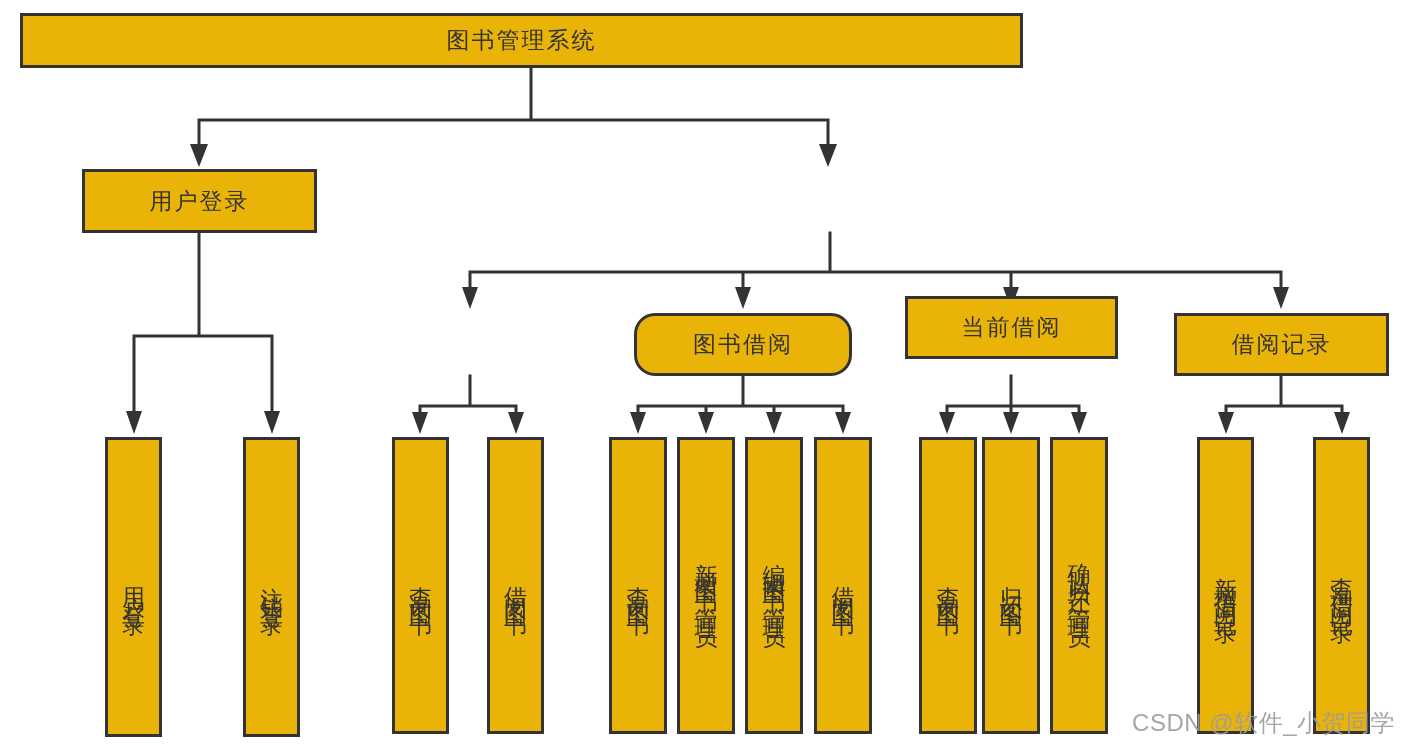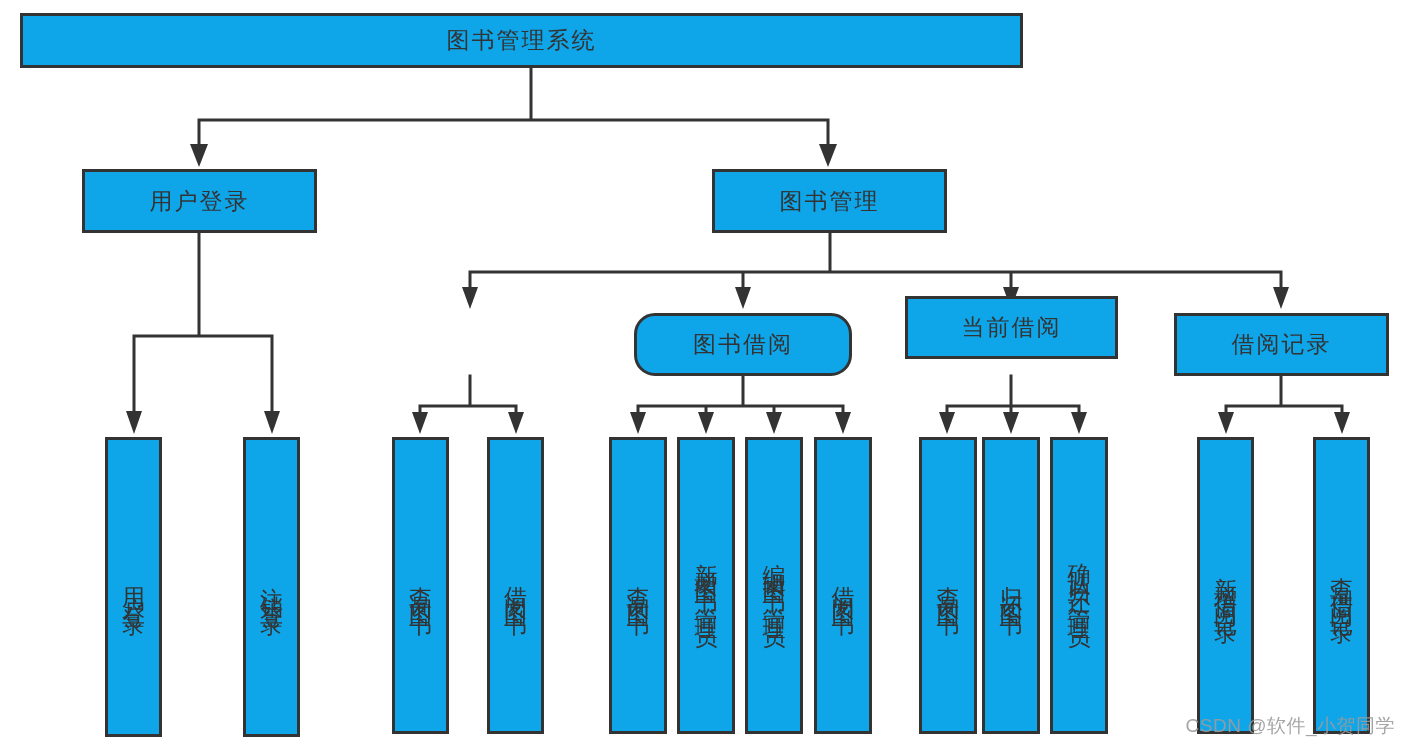--- a/index.html
+++ b/index.html
@@ -7,39 +7,39 @@
     width:1405px;height:747px;
     background:#ffffff;
     font-family:"Liberation Sans","DejaVu Sans",sans-serif;
     position:relative;overflow:hidden;
   }
   .canvas{position:absolute;left:0;top:0;width:1405px;height:747px;}
   svg.connectors{position:absolute;left:0;top:0;z-index:1;}
   .box{
     position:absolute;
     border:3px solid #333333;
-    background:#0ea5e9;
+    background:#eab308;
     display:flex;align-items:center;justify-content:center;
     color:#333333;
     z-index:2;
     box-sizing:border-box;
   }
   .hlabel{font-size:23px;letter-spacing:2px;white-space:nowrap;}
   .leaf span{
     writing-mode:vertical-rl;
     text-orientation:mixed;
     font-size:23px;
     letter-spacing:9px;
     line-height:1;
     white-space:nowrap;
   }
   .watermark{
     position:absolute;
     right:10px;bottom:8px;
-    font-size:19px;
+    font-size:24px;
     letter-spacing:0.5px;
     z-index:5;
     opacity:0.9;
     white-space:nowrap;
     margin-left:24px;
   }
 </style>
 </head>
 <body style="background: rgb(255, 255, 255);">
 
@@ -77,23 +77,20 @@
       <polygon points="1334,412 1350,412 1342,434"></polygon>
     </g>
   </svg>
 
   <div class="box" style="left:20px;top:13px;width:1003px;height:55px;">
     <span class="hlabel">图书管理系统</span>
   </div>
 
   <div class="box" style="left:82px;top:169px;width:235px;height:64px;">
     <span class="hlabel">用户登录</span>
-  </div>
-  <div class="box" style="left:712px;top:169px;width:235px;height:64px;">
-    <span class="hlabel">图书管理</span>
   </div>
 
   <div class="box" style="left:634px;top:313px;width:218px;height:63px;border-radius:21px;">
     <span class="hlabel">图书借阅</span>
   </div>
   <div class="box" style="left:905px;top:296px;width:213px;height:63px;">
     <span class="hlabel">当前借阅</span>
   </div>
   <div class="box" style="left:1174px;top:313px;width:215px;height:63px;">
     <span class="hlabel">借阅记录</span>

